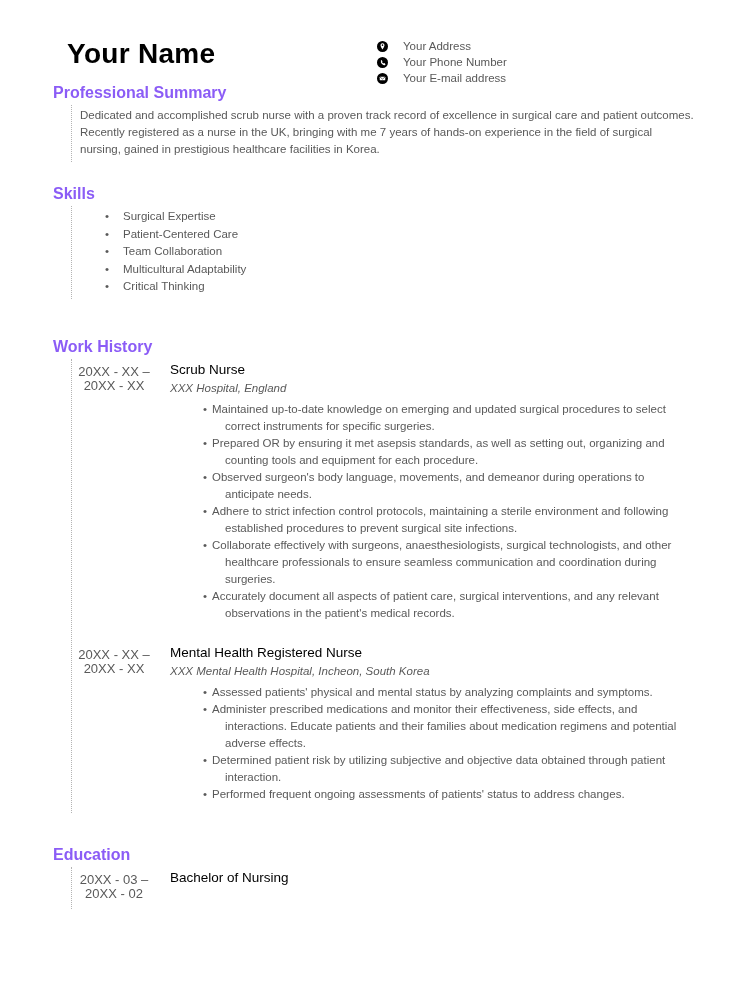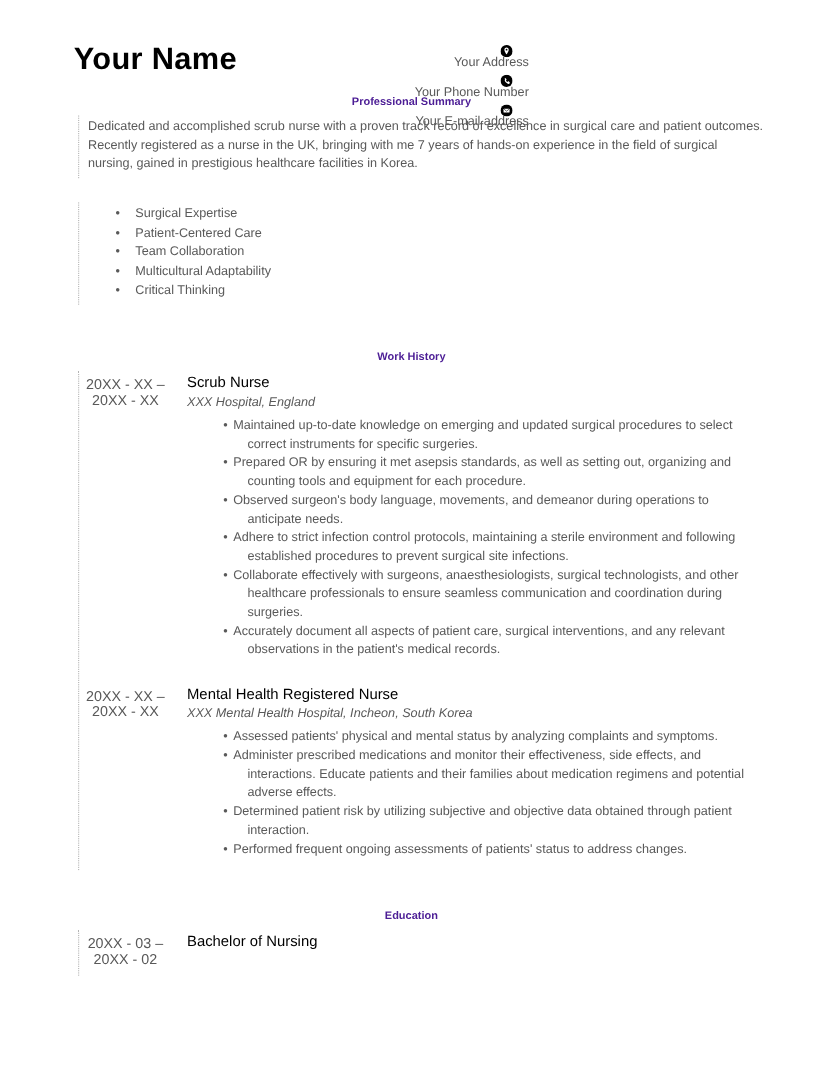--- a/index.html
+++ b/index.html
@@ -14,26 +14,26 @@
     width: 743px; height: 983px;
     padding: 38px 48px 0 53px;
     position: relative;
   }
 
   
   header { position: relative; }
   .name { font-size: 28px; font-weight: 700; color: #000; line-height: 32px; letter-spacing: .3px; margin-left: 14px; }
   .occupation { font-size: 17px; color: #3d3d3d; line-height: 21px; margin-top: 4px; }
   .contact { position: absolute; top: 3px; left: 324px; }
-  .contact-row { display: flex; align-items: flex-end; margin-bottom: 5px; flex-direction: column; }
+  .contact-row { display: flex; align-items: center; margin-bottom: 5px; }
   .contact-icon { width: 11px; height: 11px; margin-right: 15px; flex-shrink: 0; display: block; }
   .contact-label { font-size: 11.5px; color: #595959; line-height: 11px; }
 
   
-  .section-heading { font-size: 10px; font-weight: 700; color: #4c1d95; margin: 0; line-height: 19px; text-align: center; }
+  .section-heading { font-size: 16px; font-weight: 700; color: #8b5cf6; margin: 0; line-height: 19px; }
   .section-body { border-left: 1.5px dotted #b3b3b3; margin-left: 18px; margin-top: 3px; }
 
   .section-summary { margin-top: 13px; }
   .summary-text {
     margin: 0; padding: 2px 0 4px 8px;
     font-size: 11.5px; color: #595959; line-height: 17px;
     max-width: 615px;
   }
 
   .section-skills { margin-top: 22px; }
@@ -105,20 +105,21 @@
   </header>
 
   <section class="section-summary">
     <h2 class="section-heading">Professional Summary</h2>
     <div class="section-body">
       <p class="summary-text">Dedicated and accomplished scrub nurse with a proven track record of excellence in surgical care and patient outcomes. Recently registered as a nurse in the UK, bringing with me 7 years of hands-on experience in the field of surgical nursing, gained in prestigious healthcare facilities in Korea.</p>
     </div>
   </section>
 
   <section class="section-skills">
+    <h2 class="section-heading">Skills</h2>
     <div class="section-body">
       <ul class="skills-list">
         <li>Surgical Expertise</li>
         <li>Patient-Centered Care</li>
         <li>Team Collaboration</li>
         <li>Multicultural Adaptability</li>
         <li>Critical Thinking</li>
       </ul>
     </div>
   </section>

